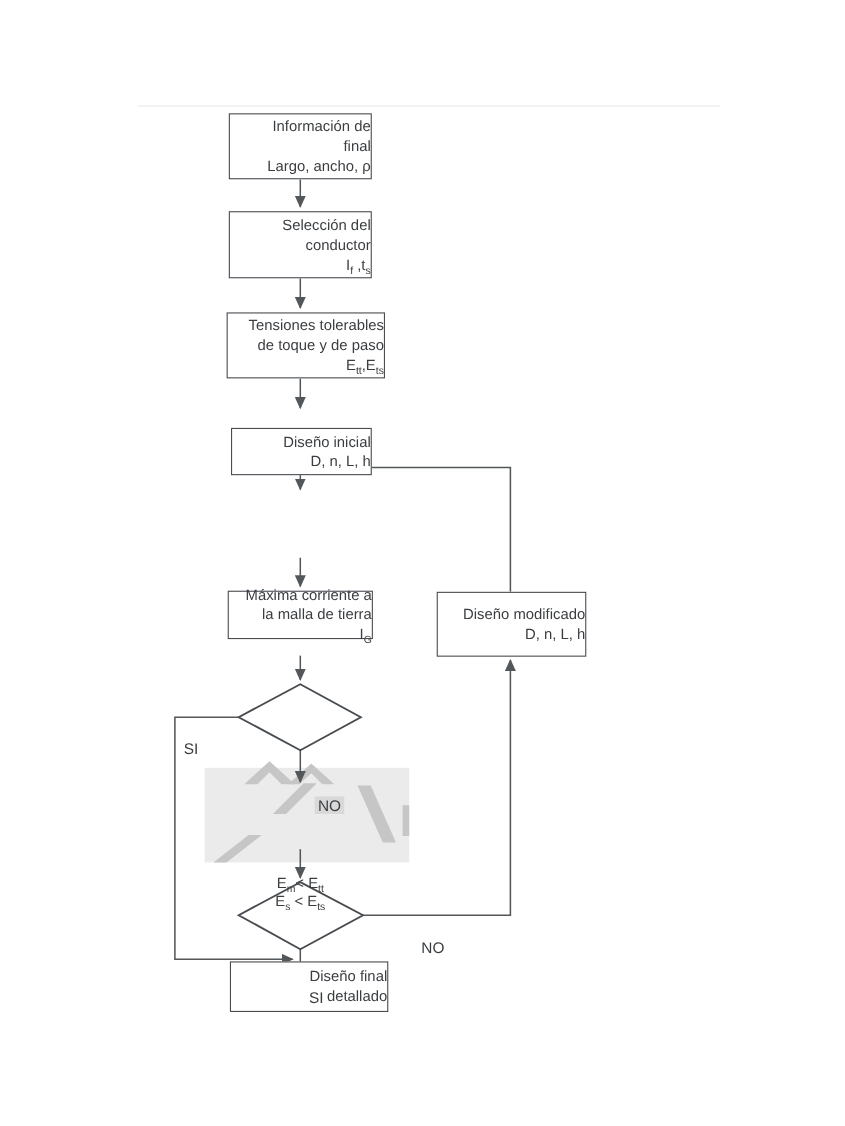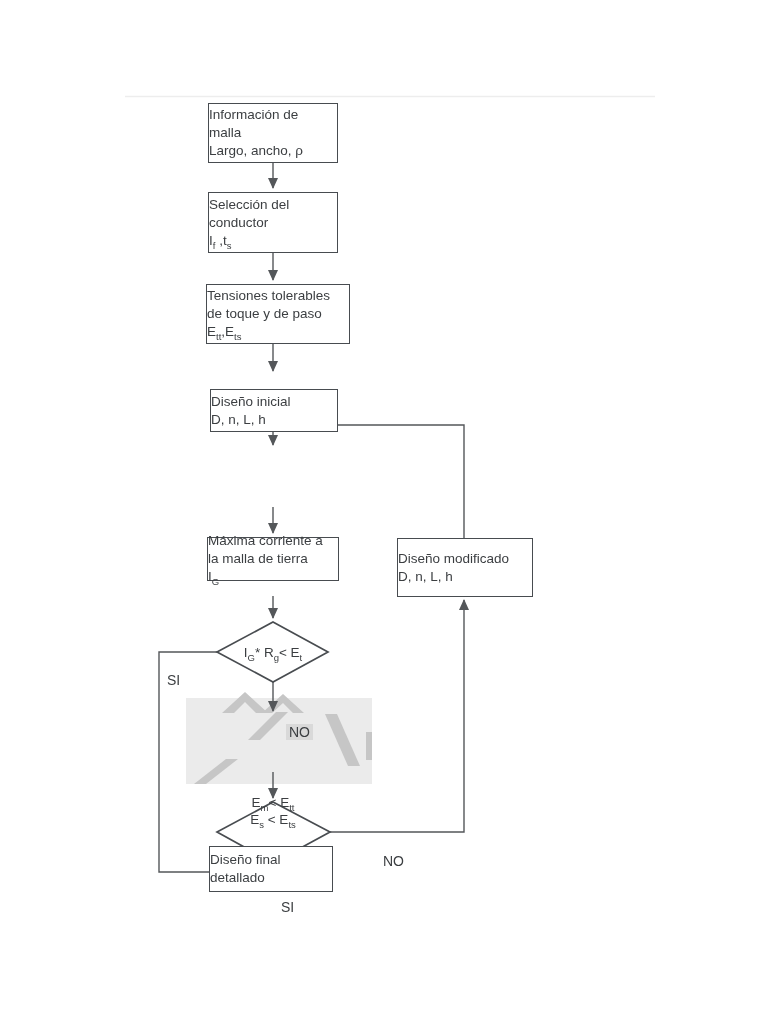--- a/index.html
+++ b/index.html
@@ -1,21 +1,21 @@
 <!DOCTYPE html>
 <html style="--box-border: #484c50; --connector: #54575a; --text: #3b3e41; --watermark-stripe: #c6c6c6; --watermark-patch: #ebebeb; --no-label-bg: #d9d9d9; --artifact: #ededed;"><head>
 <meta charset="utf-8">
 <style>
   html,body{margin:0;padding:0;background:#fff;}
   .canvas{position:relative;width:768px;height:1024px;background:#fff;overflow:hidden;
           font-family:"Liberation Sans",sans-serif;color:var(--text,#3b3e41);}
   .layer{position:absolute;left:0;top:0;width:768px;height:1024px;}
   svg.layer{z-index:1;}
   .node{position:absolute;z-index:2;box-sizing:border-box;border:1.7px solid var(--box-border,#484c50);
-        background:#fff;display:flex;flex-direction:column;justify-content:center;align-items:flex-start;
+        background:#fff;display:flex;flex-direction:column;justify-content:center;align-items:flex-end;
         text-align:center;font-size:13.5px;line-height:18px;}
   .node.transparent{background:transparent;}
   .dtext{position:absolute;z-index:2;display:flex;flex-direction:column;justify-content:center;
          align-items:center;text-align:center;font-size:13.5px;line-height:17px;}
   sub{font-size:9.5px;line-height:0;}
   .blabel{position:absolute;z-index:3;font-size:14px;line-height:16px;color:var(--text,#3b3e41);margin-top:40px;}
   .hl{background:var(--no-label-bg,#d9d9d9);padding:0 3px;}
   .conn{stroke:var(--connector,#54575a);stroke-width:1.4;fill:none;}
   .diamond{fill:#ffffff;stroke:var(--box-border,#484c50);stroke-width:1.7;}
   .wm-patch{fill:var(--watermark-patch,#ebebeb);}
@@ -61,21 +61,21 @@
     <path class="conn" d="M330 832 H464 V600" marker-end="url(#ah)"></path>
 
     <path class="conn" d="M464 538 V425 H280" marker-end="url(#ah)"></path>
 
     <polygon class="diamond" points="273,622 328,652 273,682 217,652"></polygon>
     <polygon class="diamond" points="273,802 330,832 273,863 217,832"></polygon>
   </svg>
 
   <div class="node" style="left:208px;top:103px;width:130px;height:60px">
     <span>Información de</span>
-    <span>malla</span>
+    <span>final</span>
     <span>Largo, ancho, ρ</span>
   </div>
 
   <div class="node" style="left:206px;top:284px;width:144px;height:60px">
     <span>Tensiones tolerables</span>
     <span>de toque y de paso</span>
     <span>E<sub>tt</sub>,E<sub>ts</sub></span>
   </div>
 
   <div class="node" style="left:208px;top:192px;width:130px;height:61px">
@@ -89,36 +89,33 @@
     <span>D, n, L, h</span>
   </div>
 
 
   <div class="node" style="left:207px;top:537px;width:132px;height:44px">
     <span>Máxima corriente a</span>
     <span>la malla de tierra</span>
     <span>I<sub>G</sub></span>
   </div>
 
-  <div class="dtext" style="left:215px;top:638px;width:116px;height:28px">
-    <span>I<sub>G</sub>* R<sub>g</sub>&lt; E<sub>t</sub></span>
-  </div>
 
 
   <div class="dtext" style="left:215px;top:785px;width:116px;height:52px">
     <span>E<sub>m</sub>&lt; E<sub>tt</sub></span>
     <span>E<sub>s</sub> &lt; E<sub>ts</sub></span>
   </div>
 
   <div class="node" style="left:397px;top:538px;width:136px;height:59px">
     <span>Diseño modificado</span>
     <span>D, n, L, h</span>
   </div>
 
-  <div class="node" style="left:209px;top:846px;width:124px;height:46px">
+  <div class="node" style="left:209px;top:874px;width:144px;height:46px">
     <span>Diseño final</span>
     <span>detallado</span>
   </div>
 
   <span class="blabel" style="left:167px;top:632px">SI</span>
   <span class="blabel hl" style="left:286px;top:684px">NO</span>
   <span class="blabel" style="left:383px;top:813px">NO</span>
   <span class="blabel" style="left:281px;top:859px">SI</span>
 
 </div>

